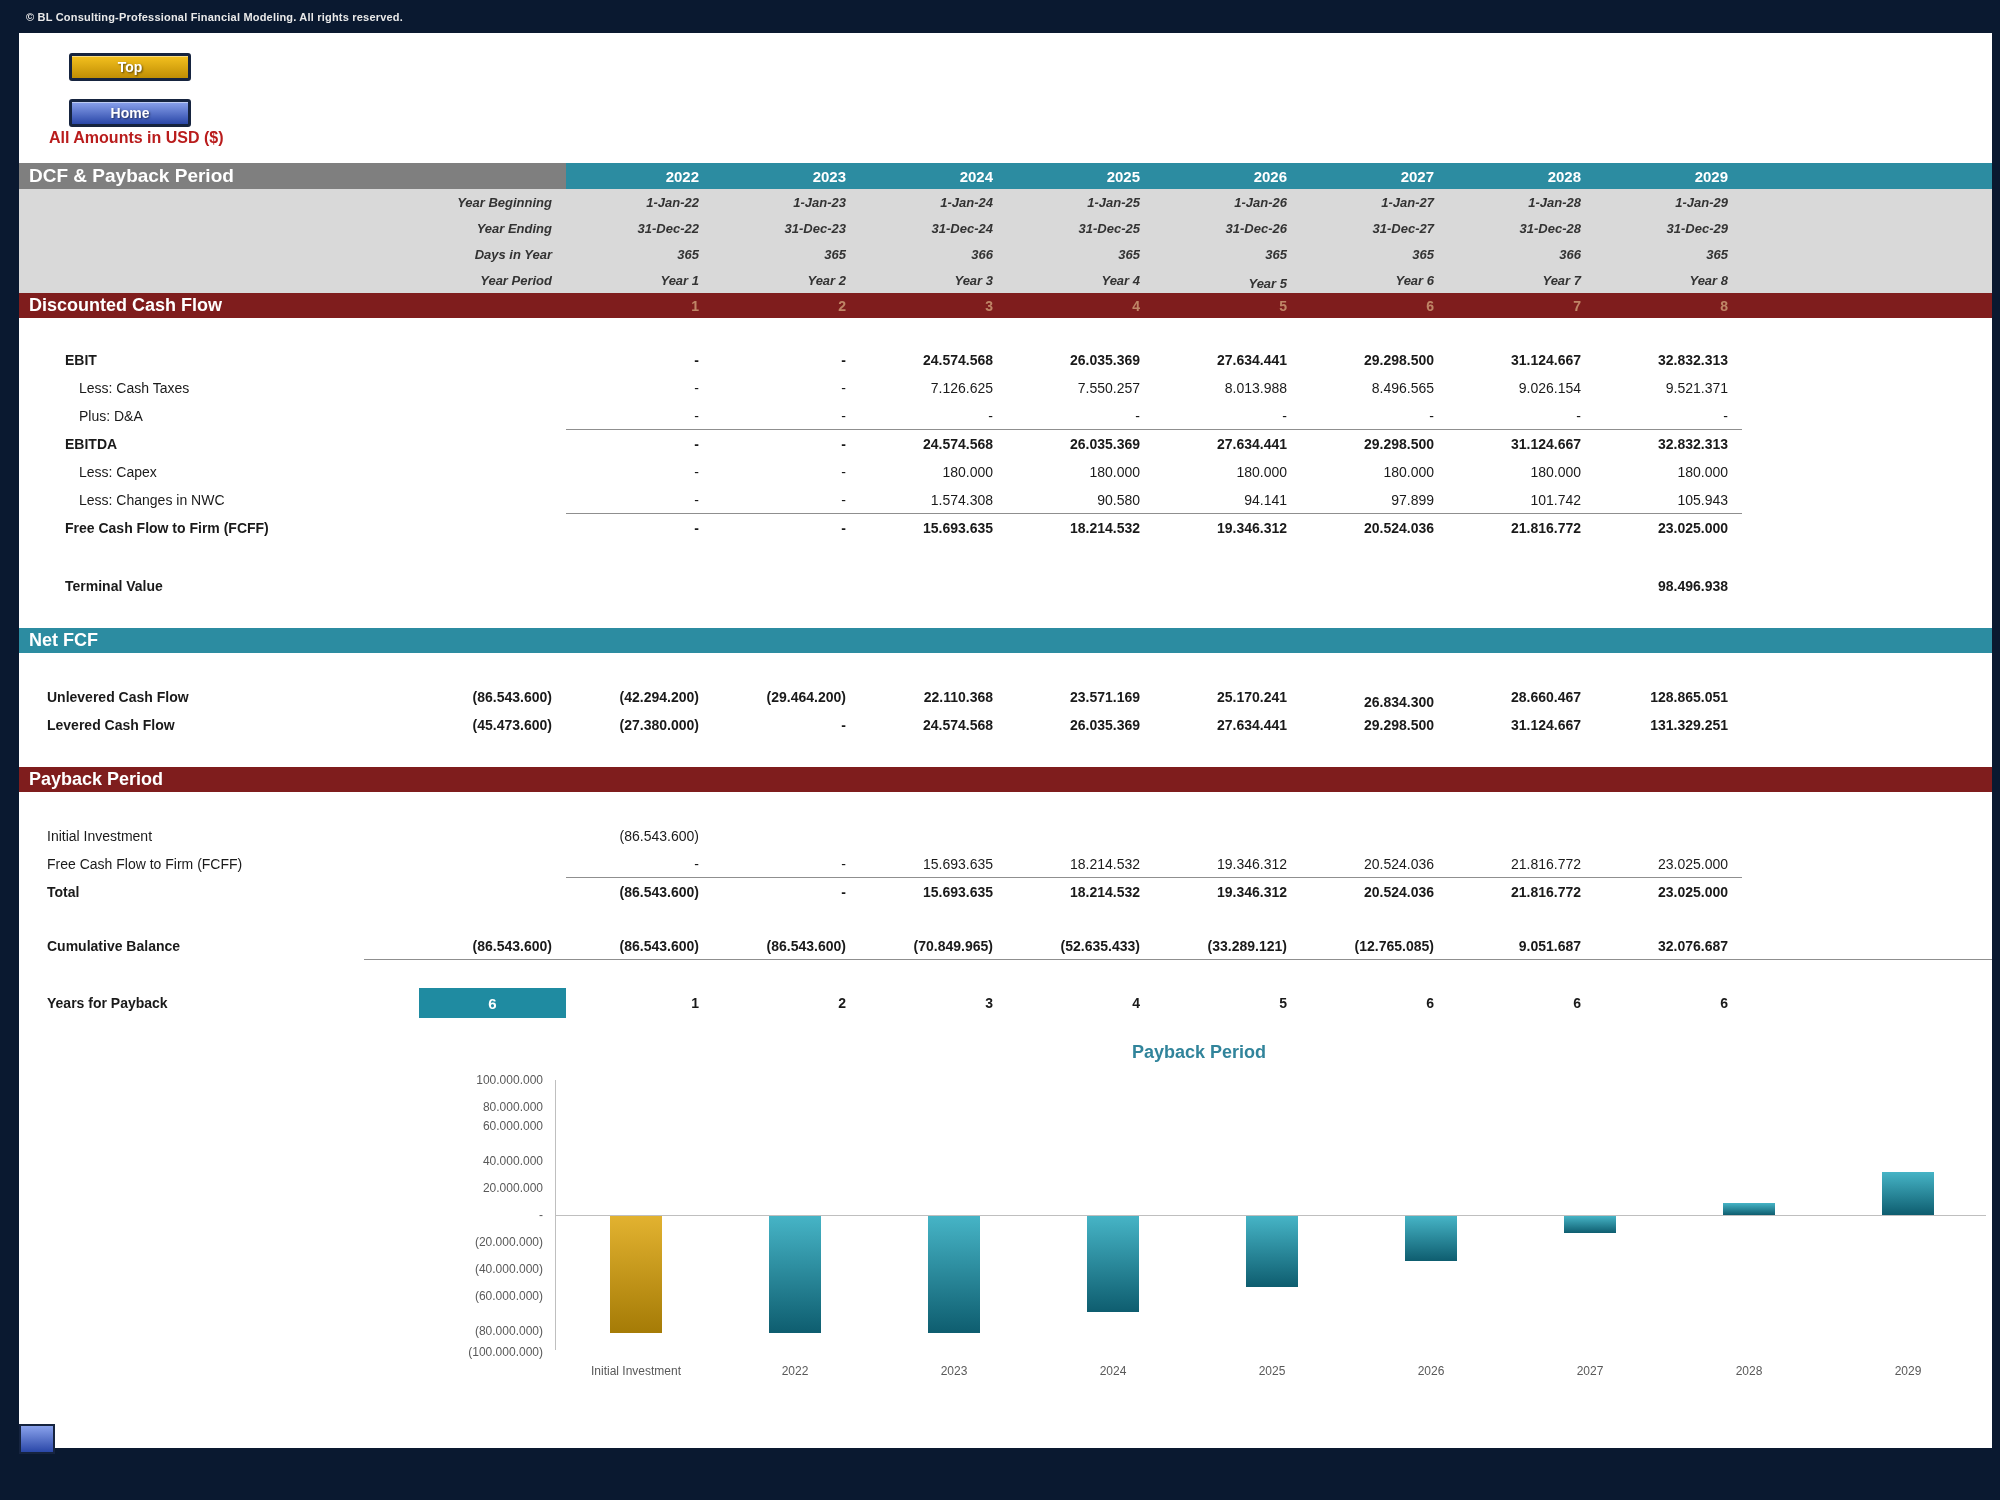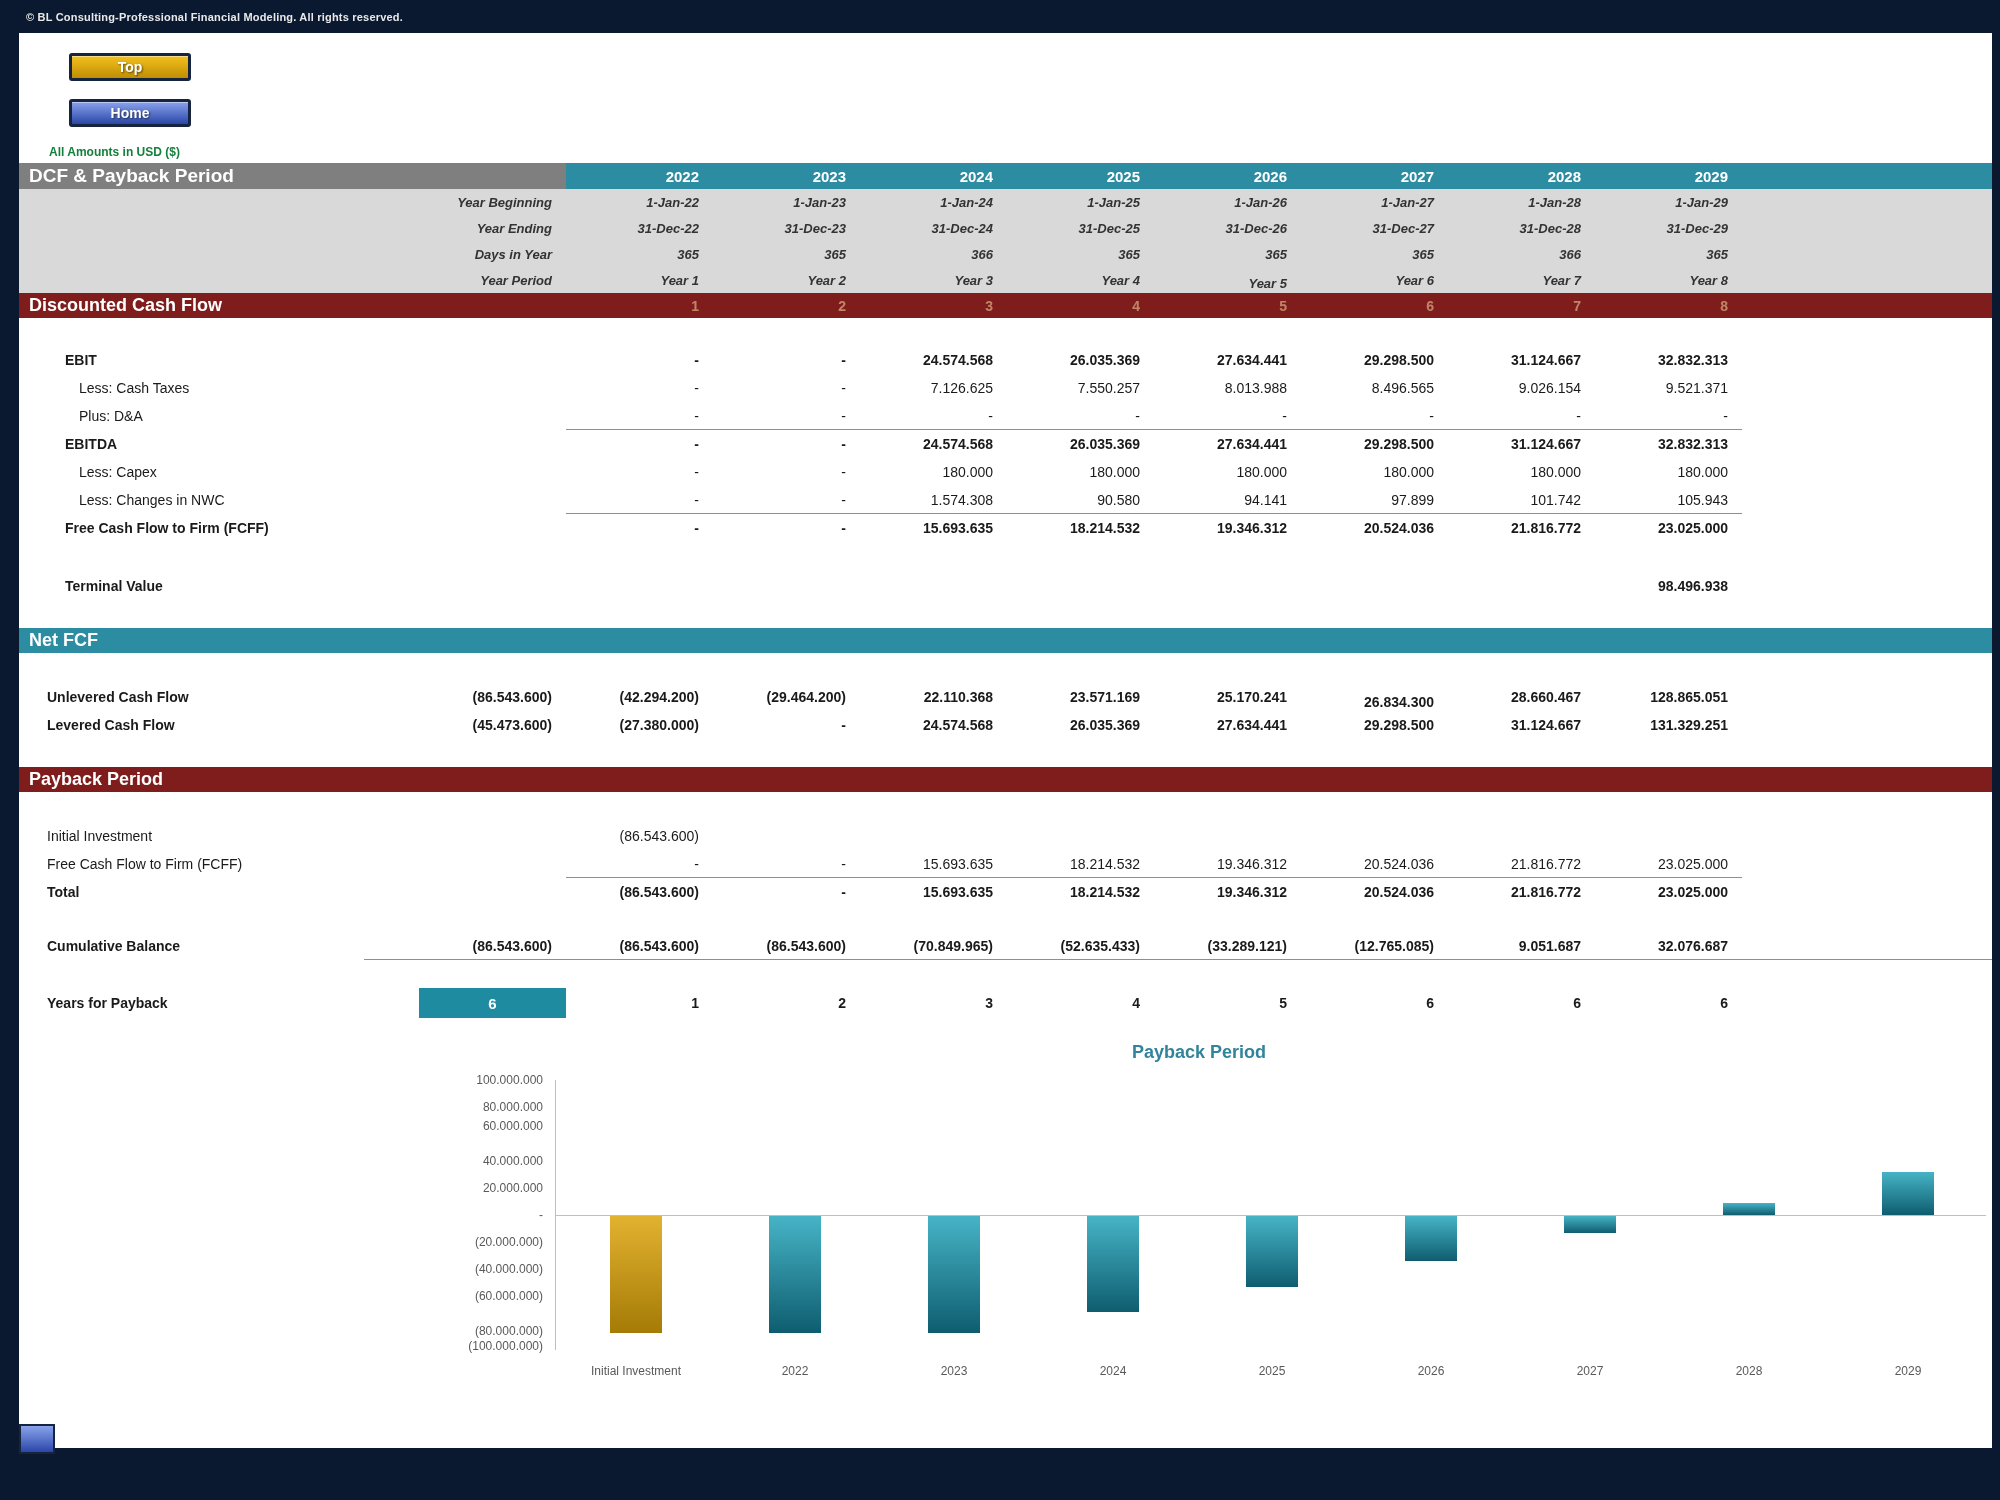--- a/index.html
+++ b/index.html
@@ -11,21 +11,21 @@
 
   .sheet{position:absolute;left:19px;top:33px;width:1973px;height:1415px;background:#ffffff}
 
   .toolbar{position:relative;height:100px}
   .btn{position:absolute;left:50px;width:122px;height:28px;display:flex;align-items:center;justify-content:center;
        color:#fff;font-size:14px;font-weight:bold;border:3px solid #16243f;border-radius:3px;
        text-shadow:1px 1px 2px rgba(0,0,0,.55);cursor:pointer;box-shadow:inset 0 1px 0 rgba(255,255,255,.45)}
   .top-btn{top:20px;background:linear-gradient(#f4c11f,#c08e04)}
   .home-btn{top:66px;background:linear-gradient(#8aa2ec,#2a47a8)}
   .title{margin:0;padding-top:40px;text-align:center;font-size:30px;font-weight:bold;color:#141414}
-  .amounts{height:30px;display:flex;align-items:flex-end;padding-left:30px;padding-bottom:4px;font-size:12px;font-weight:bold;color:#15803d}
+  .amounts{height:30px;display:flex;align-items:flex-end;padding-left:30px;padding-bottom:16px;font-size:16px;font-weight:bold;color:#b91c1c}
 
   #table{width:100%}
   .trow{display:grid;grid-template-columns:400px 147px repeat(8,147px) minmax(0,1fr);align-items:center;position:relative}
   .sp{width:100%}
 
   .hrow{height:26px}
   .hdr-gray{height:100%;background:#7f7f7f;color:#fff;display:flex;align-items:center;padding-left:10px;font-size:19px;font-weight:bold}
   .hdr-teal{height:100%;background:#2c8ca1;display:grid;grid-template-columns:repeat(8,147px) minmax(0,1fr);align-items:center}
   .ycell{color:#fff;font-weight:bold;font-size:15px;text-align:right;padding-right:14px}
 
@@ -329,21 +329,21 @@
           <div class="ytick" style="top: 0px;">100.000.000</div>
           <div class="ytick" style="top: 27px;">80.000.000</div>
           <div class="ytick" style="top: 46px;">60.000.000</div>
           <div class="ytick" style="top: 81px;">40.000.000</div>
           <div class="ytick" style="top: 108px;">20.000.000</div>
           <div class="ytick" style="top: 135px;">-</div>
           <div class="ytick" style="top: 162px;">(20.000.000)</div>
           <div class="ytick" style="top: 189px;">(40.000.000)</div>
           <div class="ytick" style="top: 216px;">(60.000.000)</div>
           <div class="ytick" style="top: 251px;">(80.000.000)</div>
-          <div class="ytick" style="top: 266px;">(100.000.000)</div>
+          <div class="ytick" style="top: 272px;">(100.000.000)</div>
         </div>
       <div class="plot" id="plot">
         <div class="zero"></div>
       <div class="bar bar-gold" style="left: 54px; height: 117px; top: 136px;"></div>
           <div class="cat" style="left: 0px;">Initial Investment</div>
           <div class="bar bar-teal" style="left: 213px; height: 117px; top: 136px;"></div>
           <div class="cat" style="left: 159px;">2022</div>
           <div class="bar bar-teal" style="left: 372px; height: 117px; top: 136px;"></div>
           <div class="cat" style="left: 318px;">2023</div>
           <div class="bar bar-teal" style="left: 531px; height: 96px; top: 136px;"></div>

